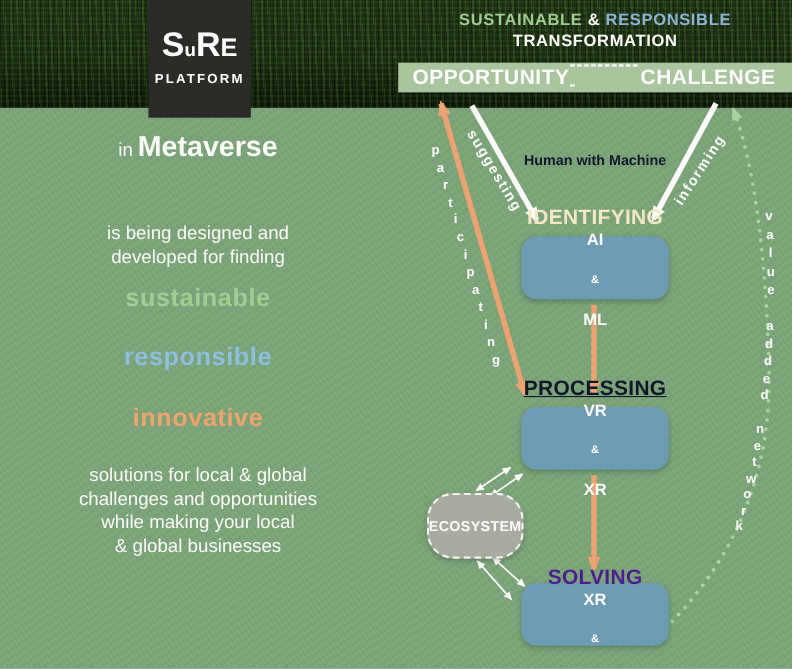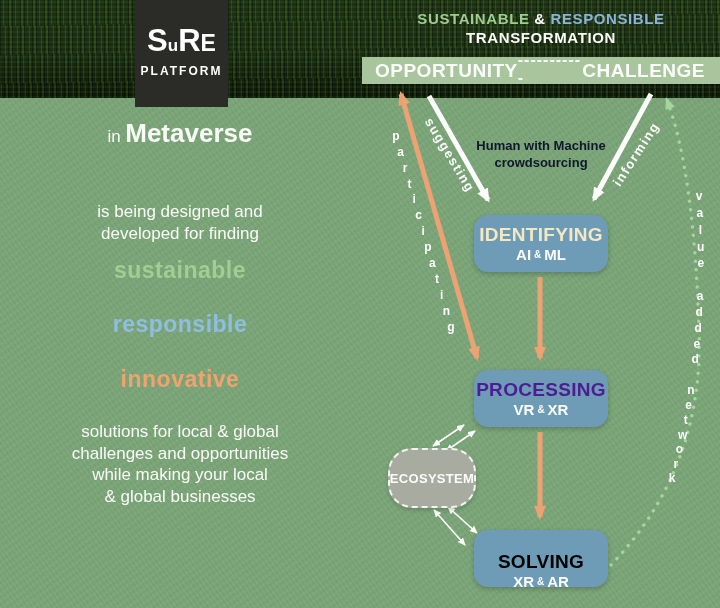--- a/index.html
+++ b/index.html
@@ -69,21 +69,21 @@
   
   .node {
     position:absolute; left:474px; width:134px; height:57px; background:#6E9BB5;
     border-radius:14px; z-index:10; display:flex; flex-direction:column;
     align-items:center; justify-content:center; box-shadow:0 2px 5px rgba(0,0,0,.22);
   }
   .node-identifying { top:215px; }
   .node-processing  { top:370px; }
   .node-solving     { top:530px; }
   .node .title { font-size:19px; font-weight:bold; letter-spacing:.3px; line-height:22px; }
-  .node .tech { color:#FDFEFB; font-size:15px; font-weight:bold; line-height:17px; display:flex; align-items:flex-end; gap:3px; }
+  .node .tech { color:#FDFEFB; font-size:15px; font-weight:bold; line-height:17px; display:flex; align-items:center; gap:19px;flex-direction:column; }
   .node .tech .amp { font-size:10px; }
 
   .ecosystem {
     position:absolute; left:388px; top:448px; width:88px; height:60px;
     background:#A7ABA0; border:2px dashed #F2F4EE; border-radius:24px; z-index:10;
     display:flex; align-items:center; justify-content:center;
     color:#FCFDFA; font-weight:bold; font-size:13px; letter-spacing:.3px;
     box-shadow:0 2px 4px rgba(0,0,0,.18);
   }
 
@@ -190,42 +190,41 @@
   <div class="node node-identifying">
     <div class="title" style="color: rgb(243, 232, 194);">IDENTIFYING</div>
     <div class="tech">
       <span>AI</span>
       <span class="amp">&amp;</span>
       <span>ML</span>
     </div>
   </div>
 
   <div class="node node-processing">
-    <div class="title" style="color: #4c1d95;">PROCESSING</div>
+    <div class="title" style="color: #0f172a; text-decoration: underline;">PROCESSING</div>
     <div class="tech">
       <span>VR</span>
       <span class="amp">&amp;</span>
       <span>XR</span>
     </div>
   </div>
 
   <div class="node node-solving">
-    <div class="title" style="color: #000000; margin-top: 24px;">SOLVING</div>
+    <div class="title" style="color: #4c1d95; margin-top: 24px;">SOLVING</div>
     <div class="tech">
       <span>XR</span>
       <span class="amp">&amp;</span>
       <span>AR</span>
     </div>
   </div>
 
   <div class="ecosystem">ECOSYSTEM</div>
 
   <div class="crowd-label">
     <div>Human with Machine</div>
-    <div>crowdsourcing</div>
   </div>
   <div class="rot-label rot-suggesting">suggesting</div>
   <div class="rot-label rot-informing">informing</div>
 
   <div id="participating-host">
       <span class="scatter-letter" style="left: 396px; top: 136px;">p</span>
       <span class="scatter-letter" style="left: 400.507px; top: 151.84px;">a</span>
       <span class="scatter-letter" style="left: 405.028px; top: 167.694px;">r</span>
       <span class="scatter-letter" style="left: 409.562px; top: 183.562px;">t</span>
       <span class="scatter-letter" style="left: 414.111px; top: 199.444px;">i</span>

